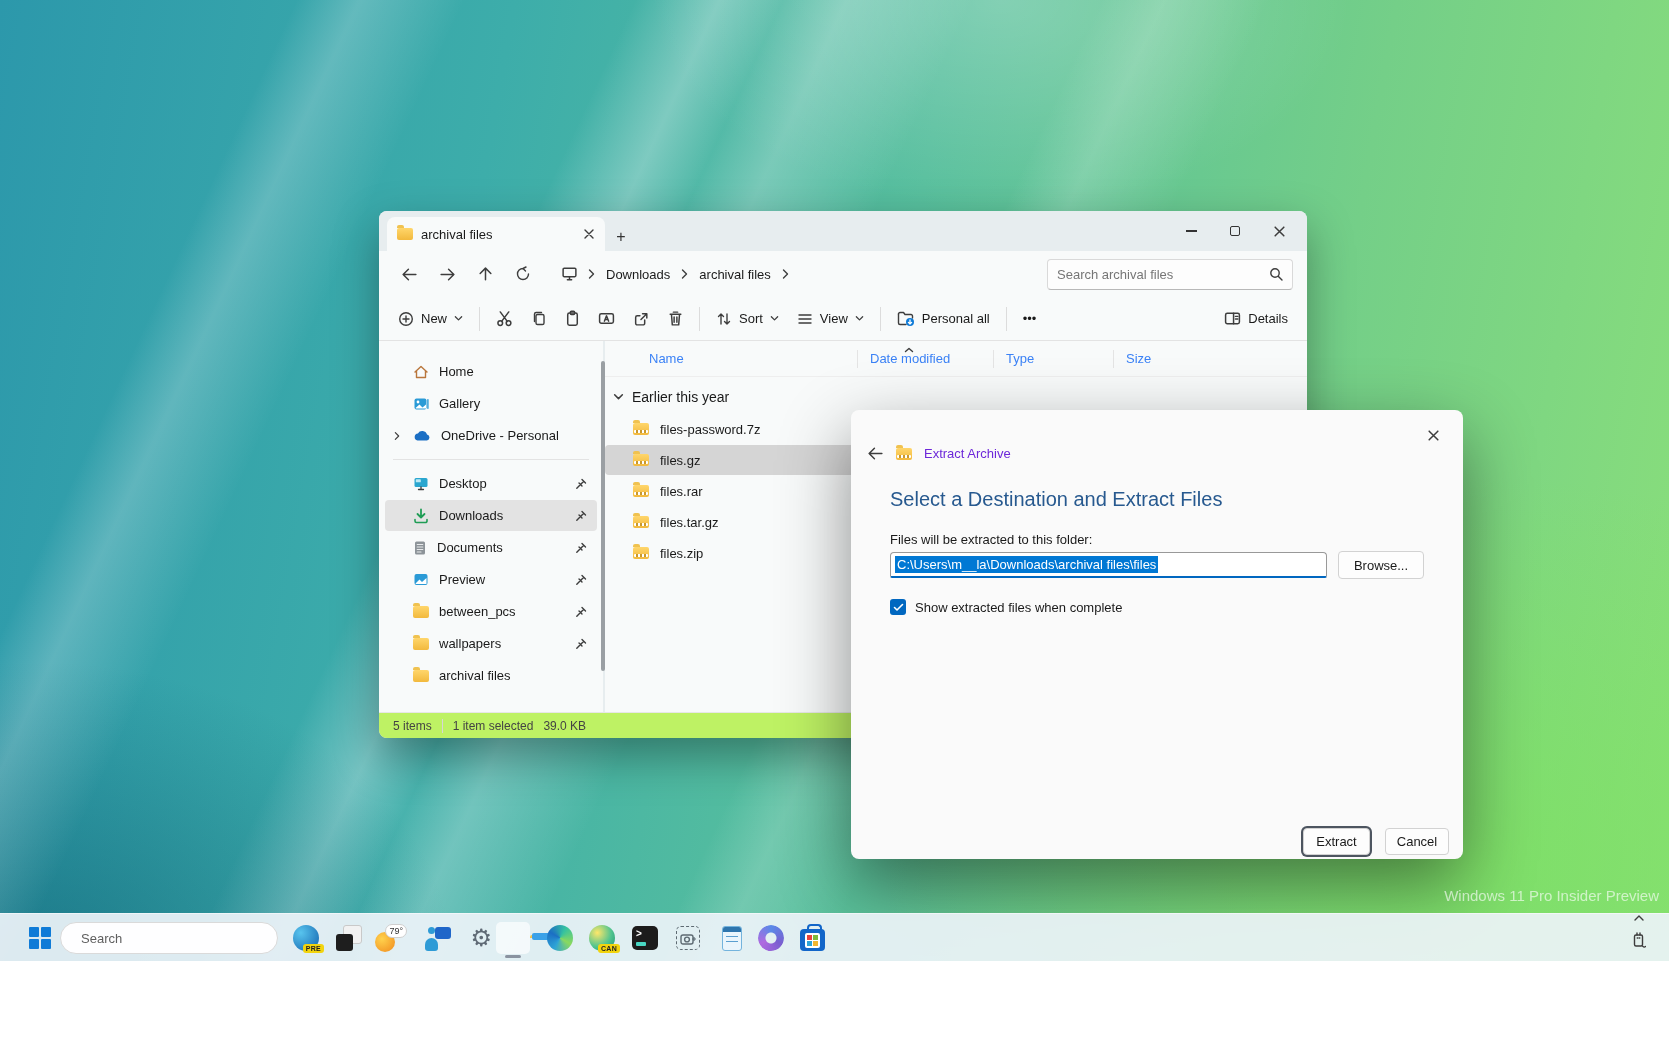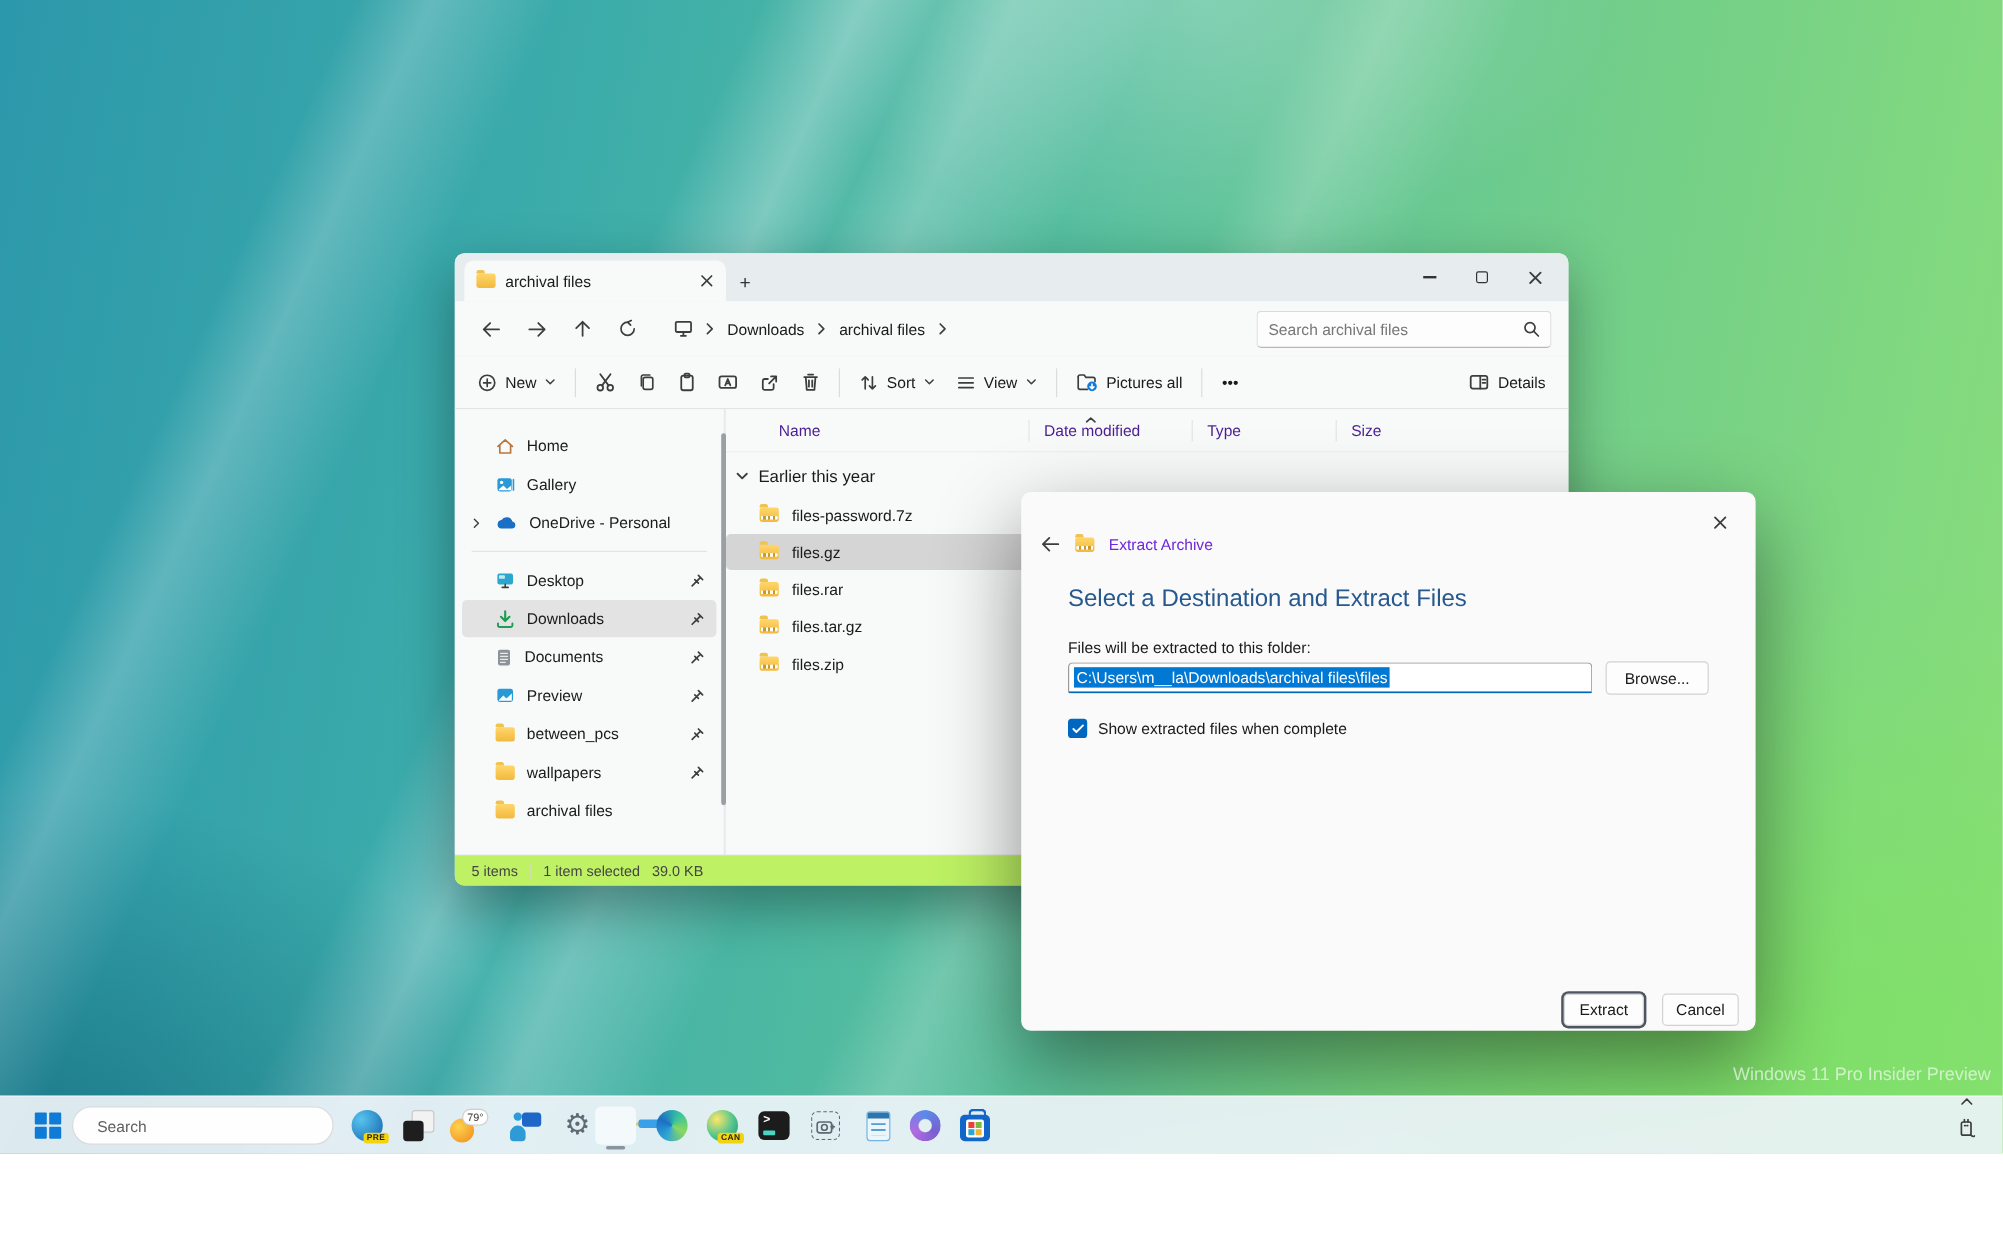--- a/index.html
+++ b/index.html
@@ -52,21 +52,21 @@
 
   .sidebar { position:absolute; left:0; top:130px; width:224px; bottom:26px; background:#f8fafa; padding-top:14px; overflow:hidden; }
   .sitem { display:flex; align-items:center; gap:10px; height:31px; padding:0 10px 0 28px; font-size:13px; color:#1a1a1a; border-radius:4px; margin:1px 6px; position:relative; }
   .sitem.active { background:#e3e3e3; }
   .sitem .chev { position:absolute; left:8px; }
   .sitem .pin { margin-left:auto; }
   .sdiv { height:1px; background:#e3e3e3; margin:8px 14px; }
   .sscroll { position:absolute; left:222px; top:150px; width:4px; height:310px; background:#9a9fa3; border-radius:2px; z-index:3; }
 
   .filearea { position:absolute; left:226px; top:130px; right:0; bottom:26px; background:#f8fafa; }
-  .colhdr { display:flex; align-items:center; height:36px; font-size:13px; color:#4c1d95; border-bottom:1px solid #eee; position:relative; }
+  .colhdr { display:flex; align-items:center; height:36px; font-size:13px; color:#3b82f6; border-bottom:1px solid #eee; position:relative; }
   .col-name { padding-left:44px; width:252px; }
   .col-date { width:123px; position:relative; }
   .col-type { width:107px; }
   .col-size { width:90px; }
   .colsep { width:1px; height:18px; background:#e4e4e4; margin-right:12px; }
   .sortchev { position:absolute; top:-4px; left:34px; }
   .group { display:flex; align-items:center; gap:8px; height:32px; padding-left:8px; font-size:14px; color:#1a1a1a; margin-top:4px; }
   .frow { display:flex; align-items:center; gap:11px; height:30px; padding-left:28px; font-size:13px; color:#1a1a1a; border-radius:4px; margin:1px 6px 1px 0; }
   .frow.selected { background:#d5d5d5; }
 
@@ -278,21 +278,21 @@
           </svg>
       </div>
       <div class="cdiv"></div>
       <div class="cbtn">
         <svg width="18" height="16" viewBox="0 0 18 16">
             <path class="ic" d="M1.5 3 A1.5 1.5 0 0 1 3 1.5 H6.5 L8 3.5 H14 A1.5 1.5 0 0 1 15.5 5 V7"></path>
             <path class="ic" d="M1.5 3 V12 A1.5 1.5 0 0 0 3 13.5 H9"></path>
             <circle cx="13" cy="11" r="4" fill="#0f7bd7" stroke="none"></circle>
             <path d="M13 9 V13 M11.4 11.4 L13 13 L14.6 11.4" fill="none" stroke="#fff" stroke-width="1.3" stroke-linecap="round" stroke-linejoin="round"></path>
           </svg>
-        <span>Pictures all</span>
+        <span>Personal all</span>
       </div>
       <div class="cdiv"></div>
       <div class="cbtn">•••</div>
       <div class="cbtn details-btn">
         <svg class="ic" width="17" height="15" viewBox="0 0 16 14">
             <rect x="1.5" y="2" width="13" height="10" rx="1.6"></rect>
             <path d="M9 2 V12 M10.8 5 H13 M10.8 7.5 H13"></path>
           </svg>
         <span>Details</span>
       </div>

